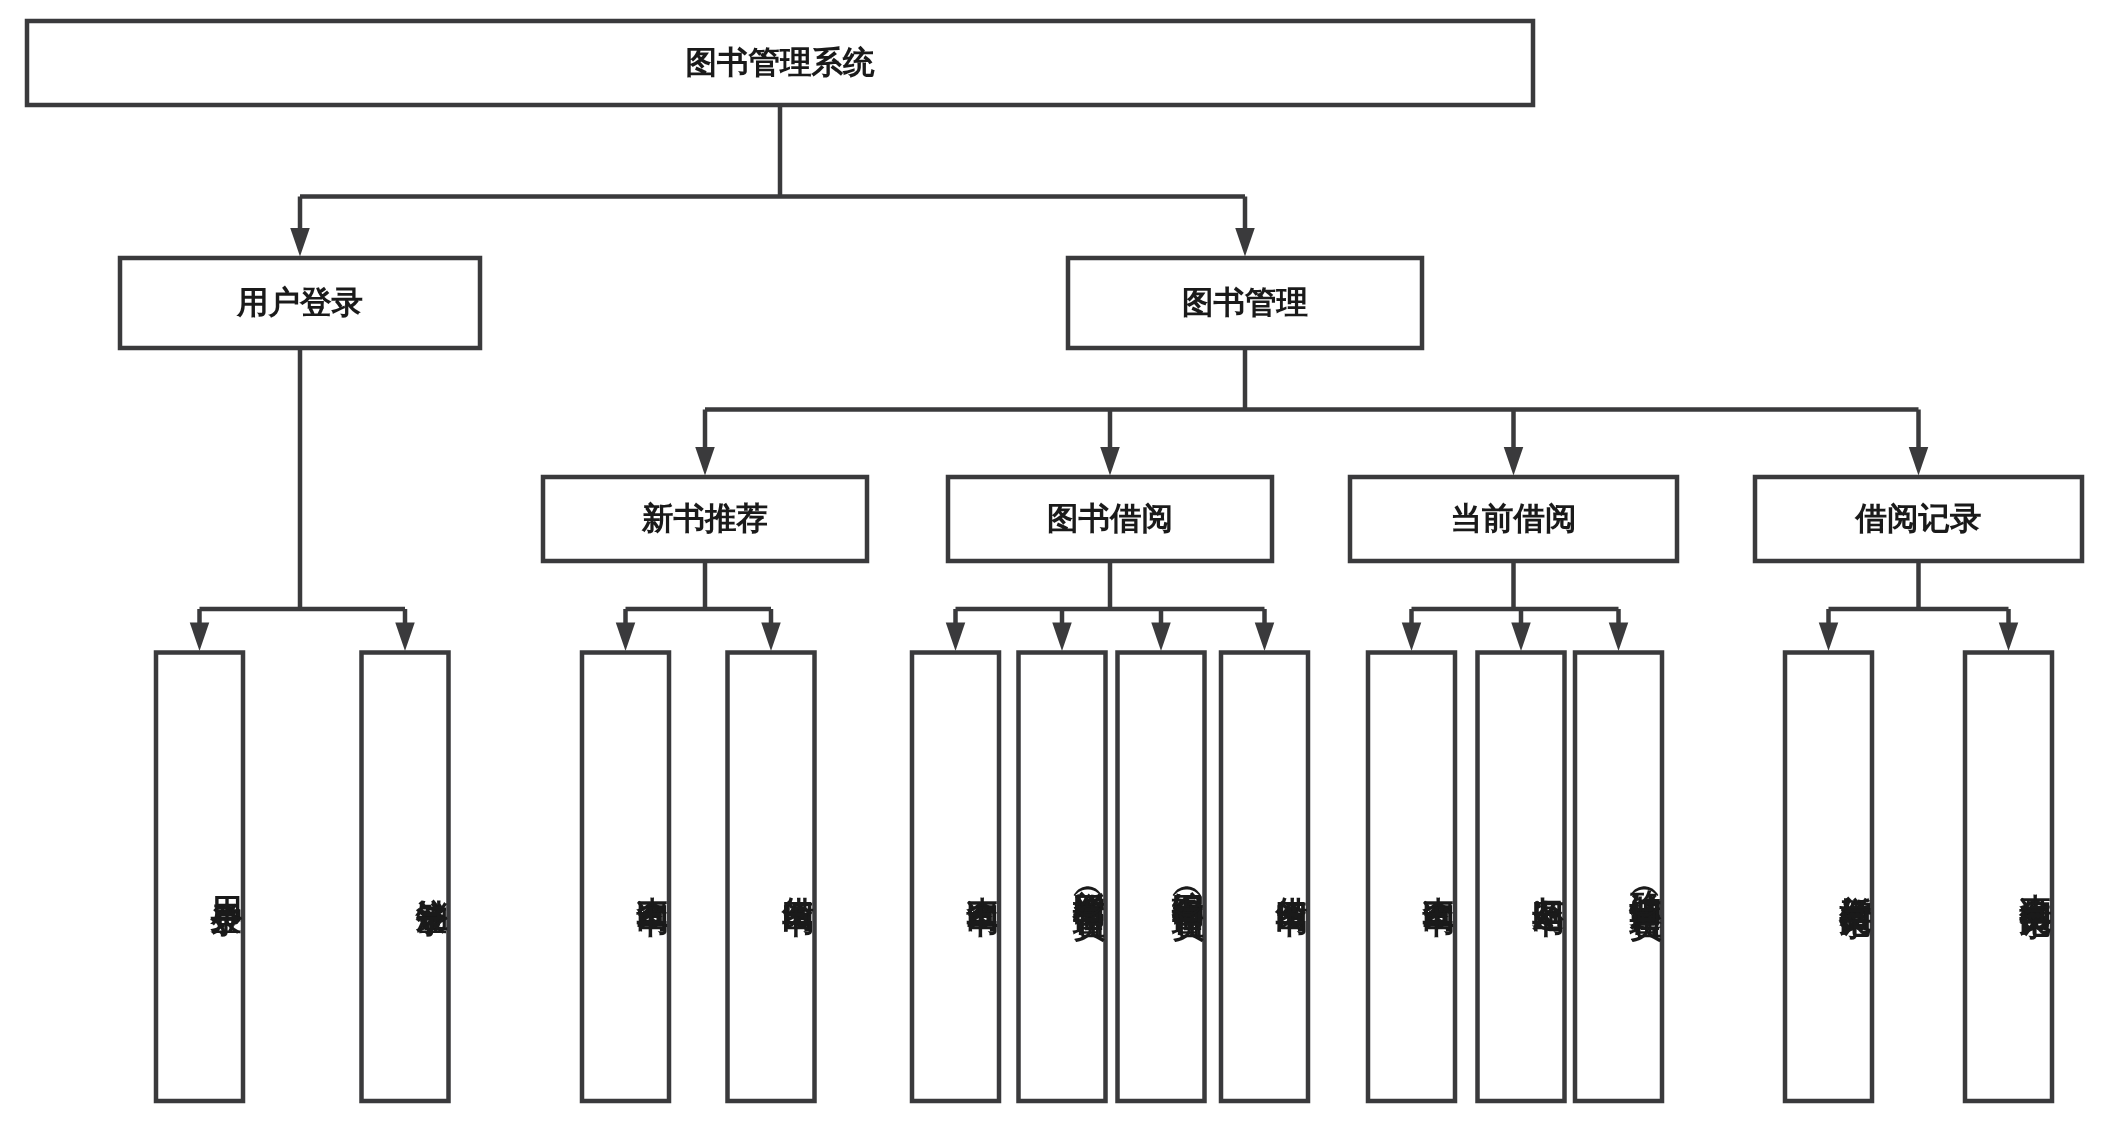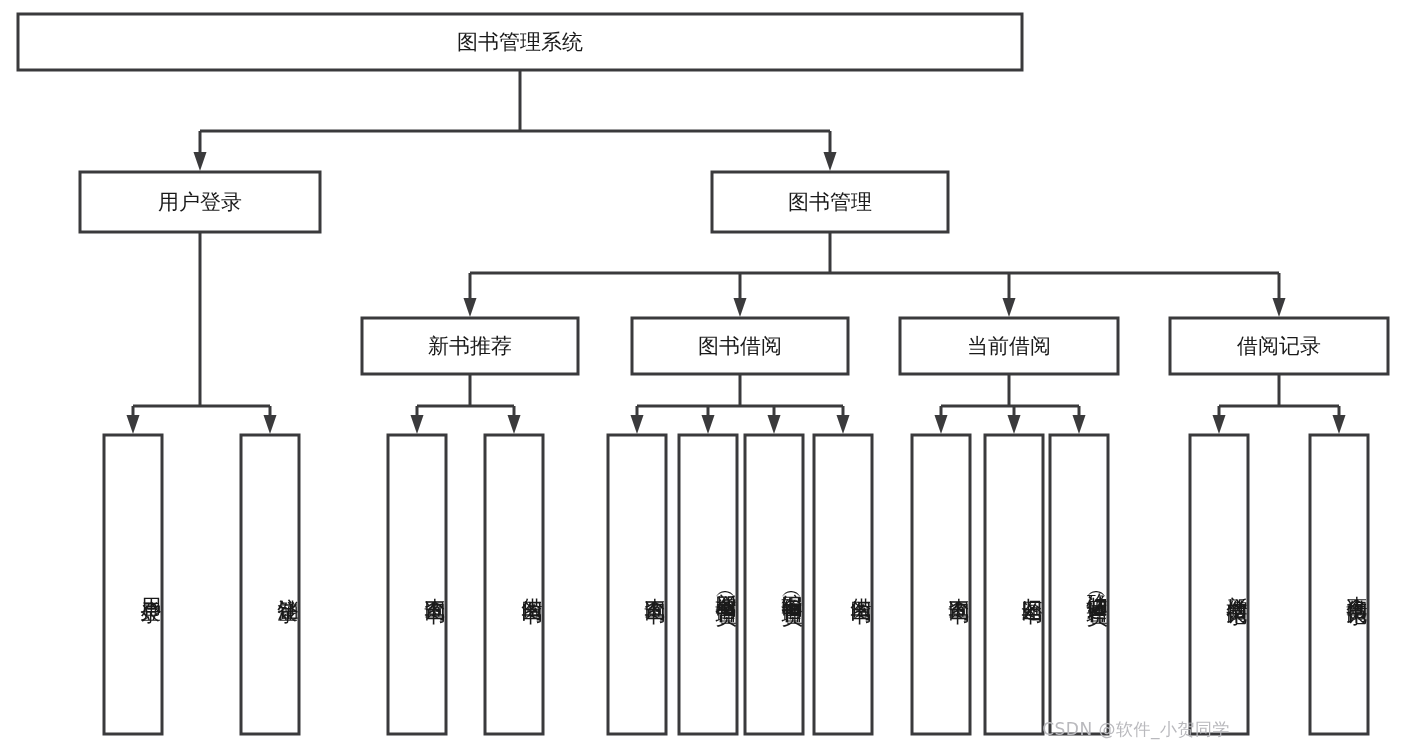--- a/index.html
+++ b/index.html
@@ -11,20 +11,21 @@
     width: 1405px;
     height: 747px;
     font-family: "DejaVu Sans", "Liberation Sans", sans-serif;
     overflow: hidden;
     position: relative;
   }
   #diagram-root {
     position: relative;
     width: 1238px;
     height: 747px;
+    font-weight: bold;
   }
   svg.flow {
     position: absolute;
     left: 0;
     top: 0;
     width: 1405px;
     height: 747px;
     display: block;
   }
   .node-rect {
@@ -204,14 +205,13 @@
         <span>确认归还（管理员）</span>
       </div>
       <div class="leaf-label-wrap" style="left: 1190px; top: 441px; width: 58px; height: 287px;">
         <span>新增借阅记录</span>
       </div>
       <div class="leaf-label-wrap" style="left: 1310px; top: 441px; width: 58px; height: 287px;">
         <span>查询借阅记录</span>
       </div>
     </div>
 
-  <div class="watermark">CSDN @软件_小贺同学</div>
 </div>
 
 </body></html>

